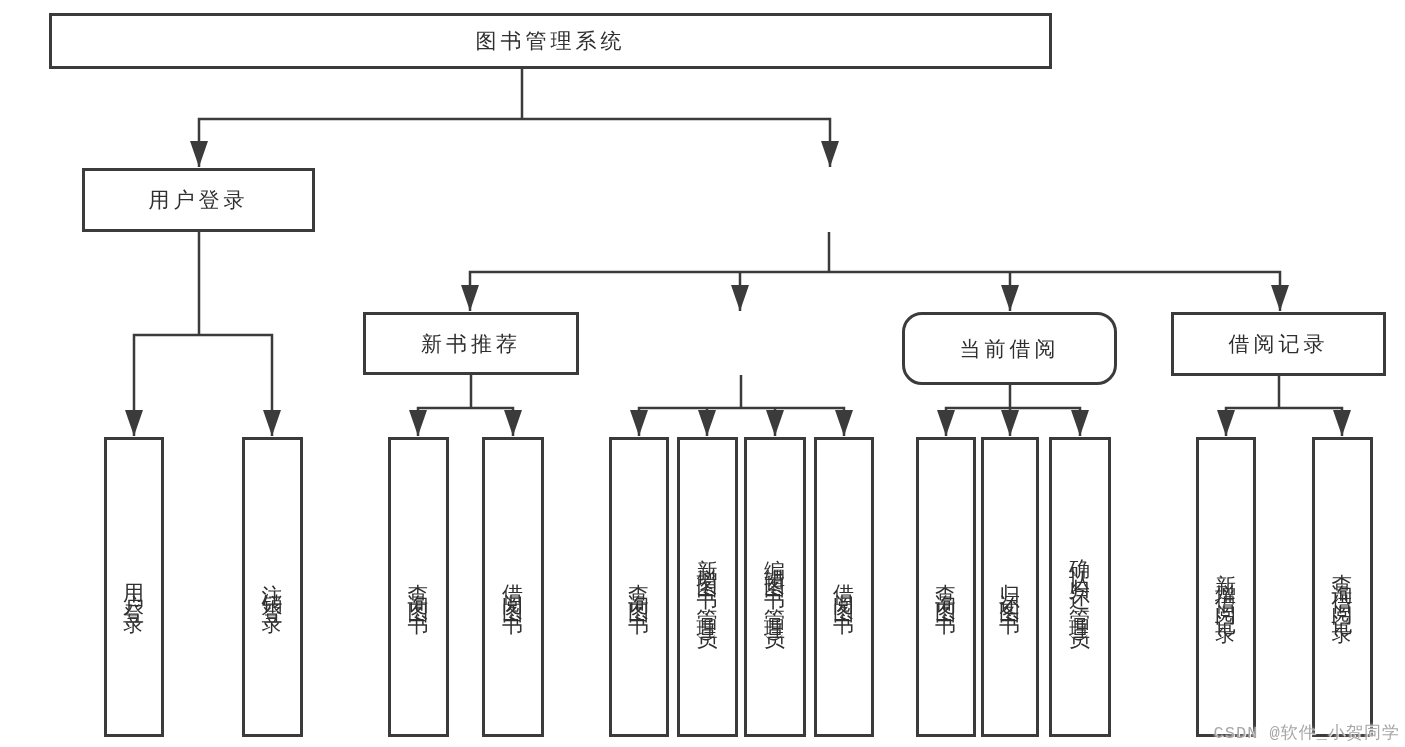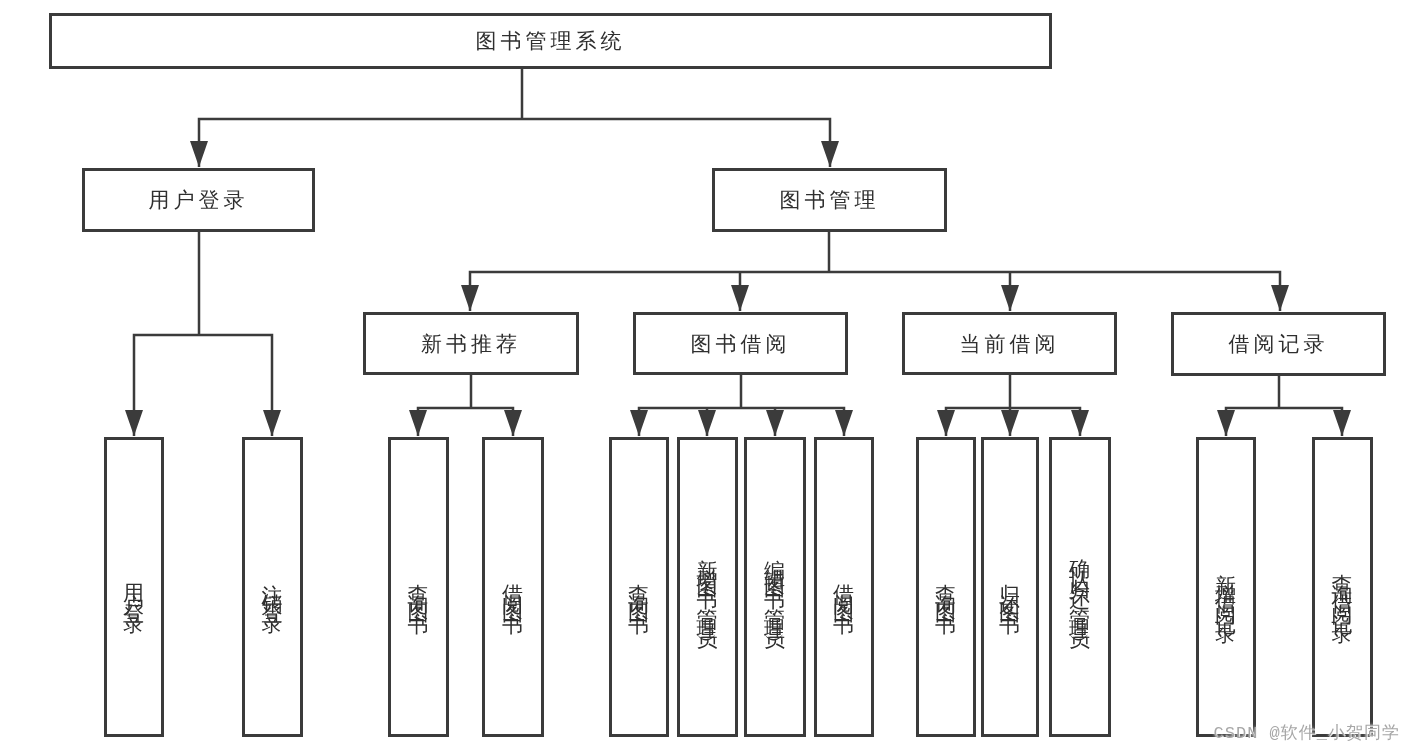--- a/index.html
+++ b/index.html
@@ -35,21 +35,21 @@
     color:var(--text);
   }
   
   #n-root{left:21px;top:13px;width:1003px;height:56px;margin-left:28px;}
   
   #n-userlogin{left:82px;top:168px;width:233px;height:64px;}
   #n-bookmgmt{left:712px;top:168px;width:235px;height:64px;}
   
   #n-newbook{left:363px;top:312px;width:216px;height:63px;}
   #n-borrow{left:633px;top:312px;width:215px;height:63px;}
-  #n-current{left:902px;top:312px;width:215px;height:63px;}
+  #n-current{left:902px;top:312px;width:215px;height:73px;border-radius:20px;}
   #n-record{left:1171px;top:312px;width:215px;height:64px;}
   
   #n-u1{left:104px;width:60px;}
   #n-u2{left:242px;width:61px;}
   #n-n1{left:388px;width:61px;}
   #n-n2{left:482px;width:62px;}
   #n-b1{left:609px;width:60px;}
   #n-b2{left:677px;width:61px;}
   #n-b3{left:744px;width:62px;}
   #n-b4{left:814px;width:60px;}
@@ -115,29 +115,23 @@
     </g>
   </svg>
 
   <div id="n-root" class="node hbox">
     <span>图书管理系统</span>
   </div>
 
   <div id="n-userlogin" class="node hbox">
     <span>用户登录</span>
   </div>
-  <div id="n-bookmgmt" class="node hbox">
-    <span>图书管理</span>
-  </div>
 
   <div id="n-newbook" class="node hbox">
     <span>新书推荐</span>
-  </div>
-  <div id="n-borrow" class="node hbox">
-    <span>图书借阅</span>
   </div>
   <div id="n-current" class="node hbox">
     <span>当前借阅</span>
   </div>
   <div id="n-record" class="node hbox">
     <span>借阅记录</span>
   </div>
 
   <div id="n-u1" class="node vbox">
     <span class="vtext">用户登录</span>

